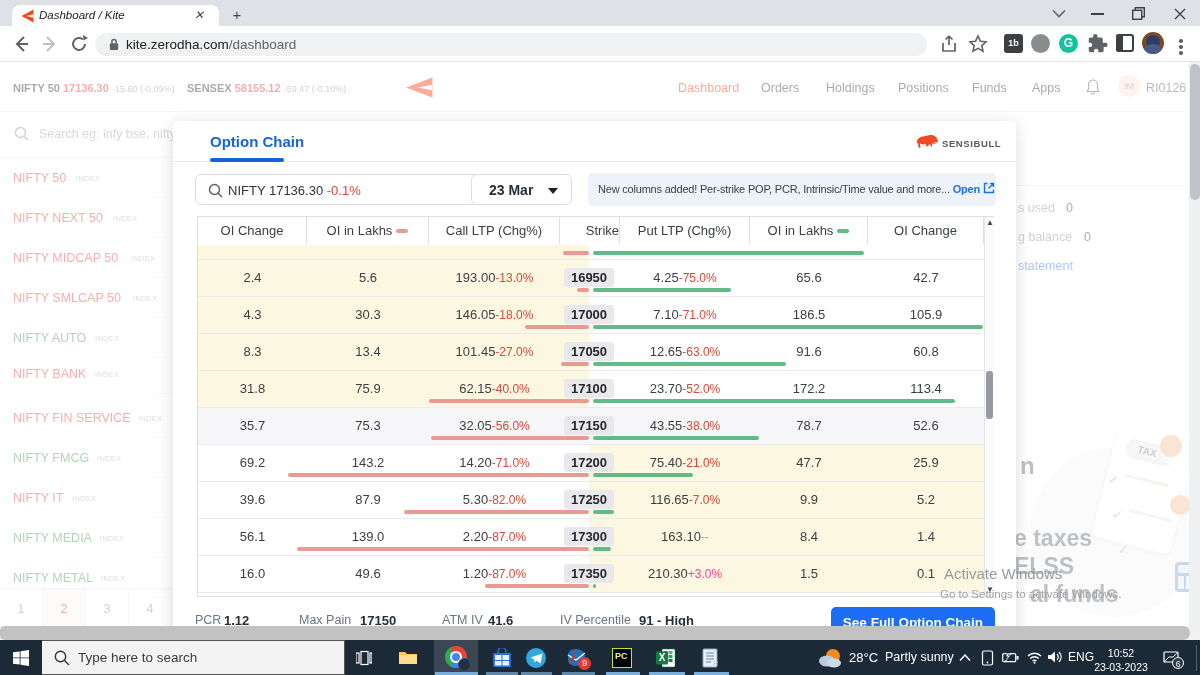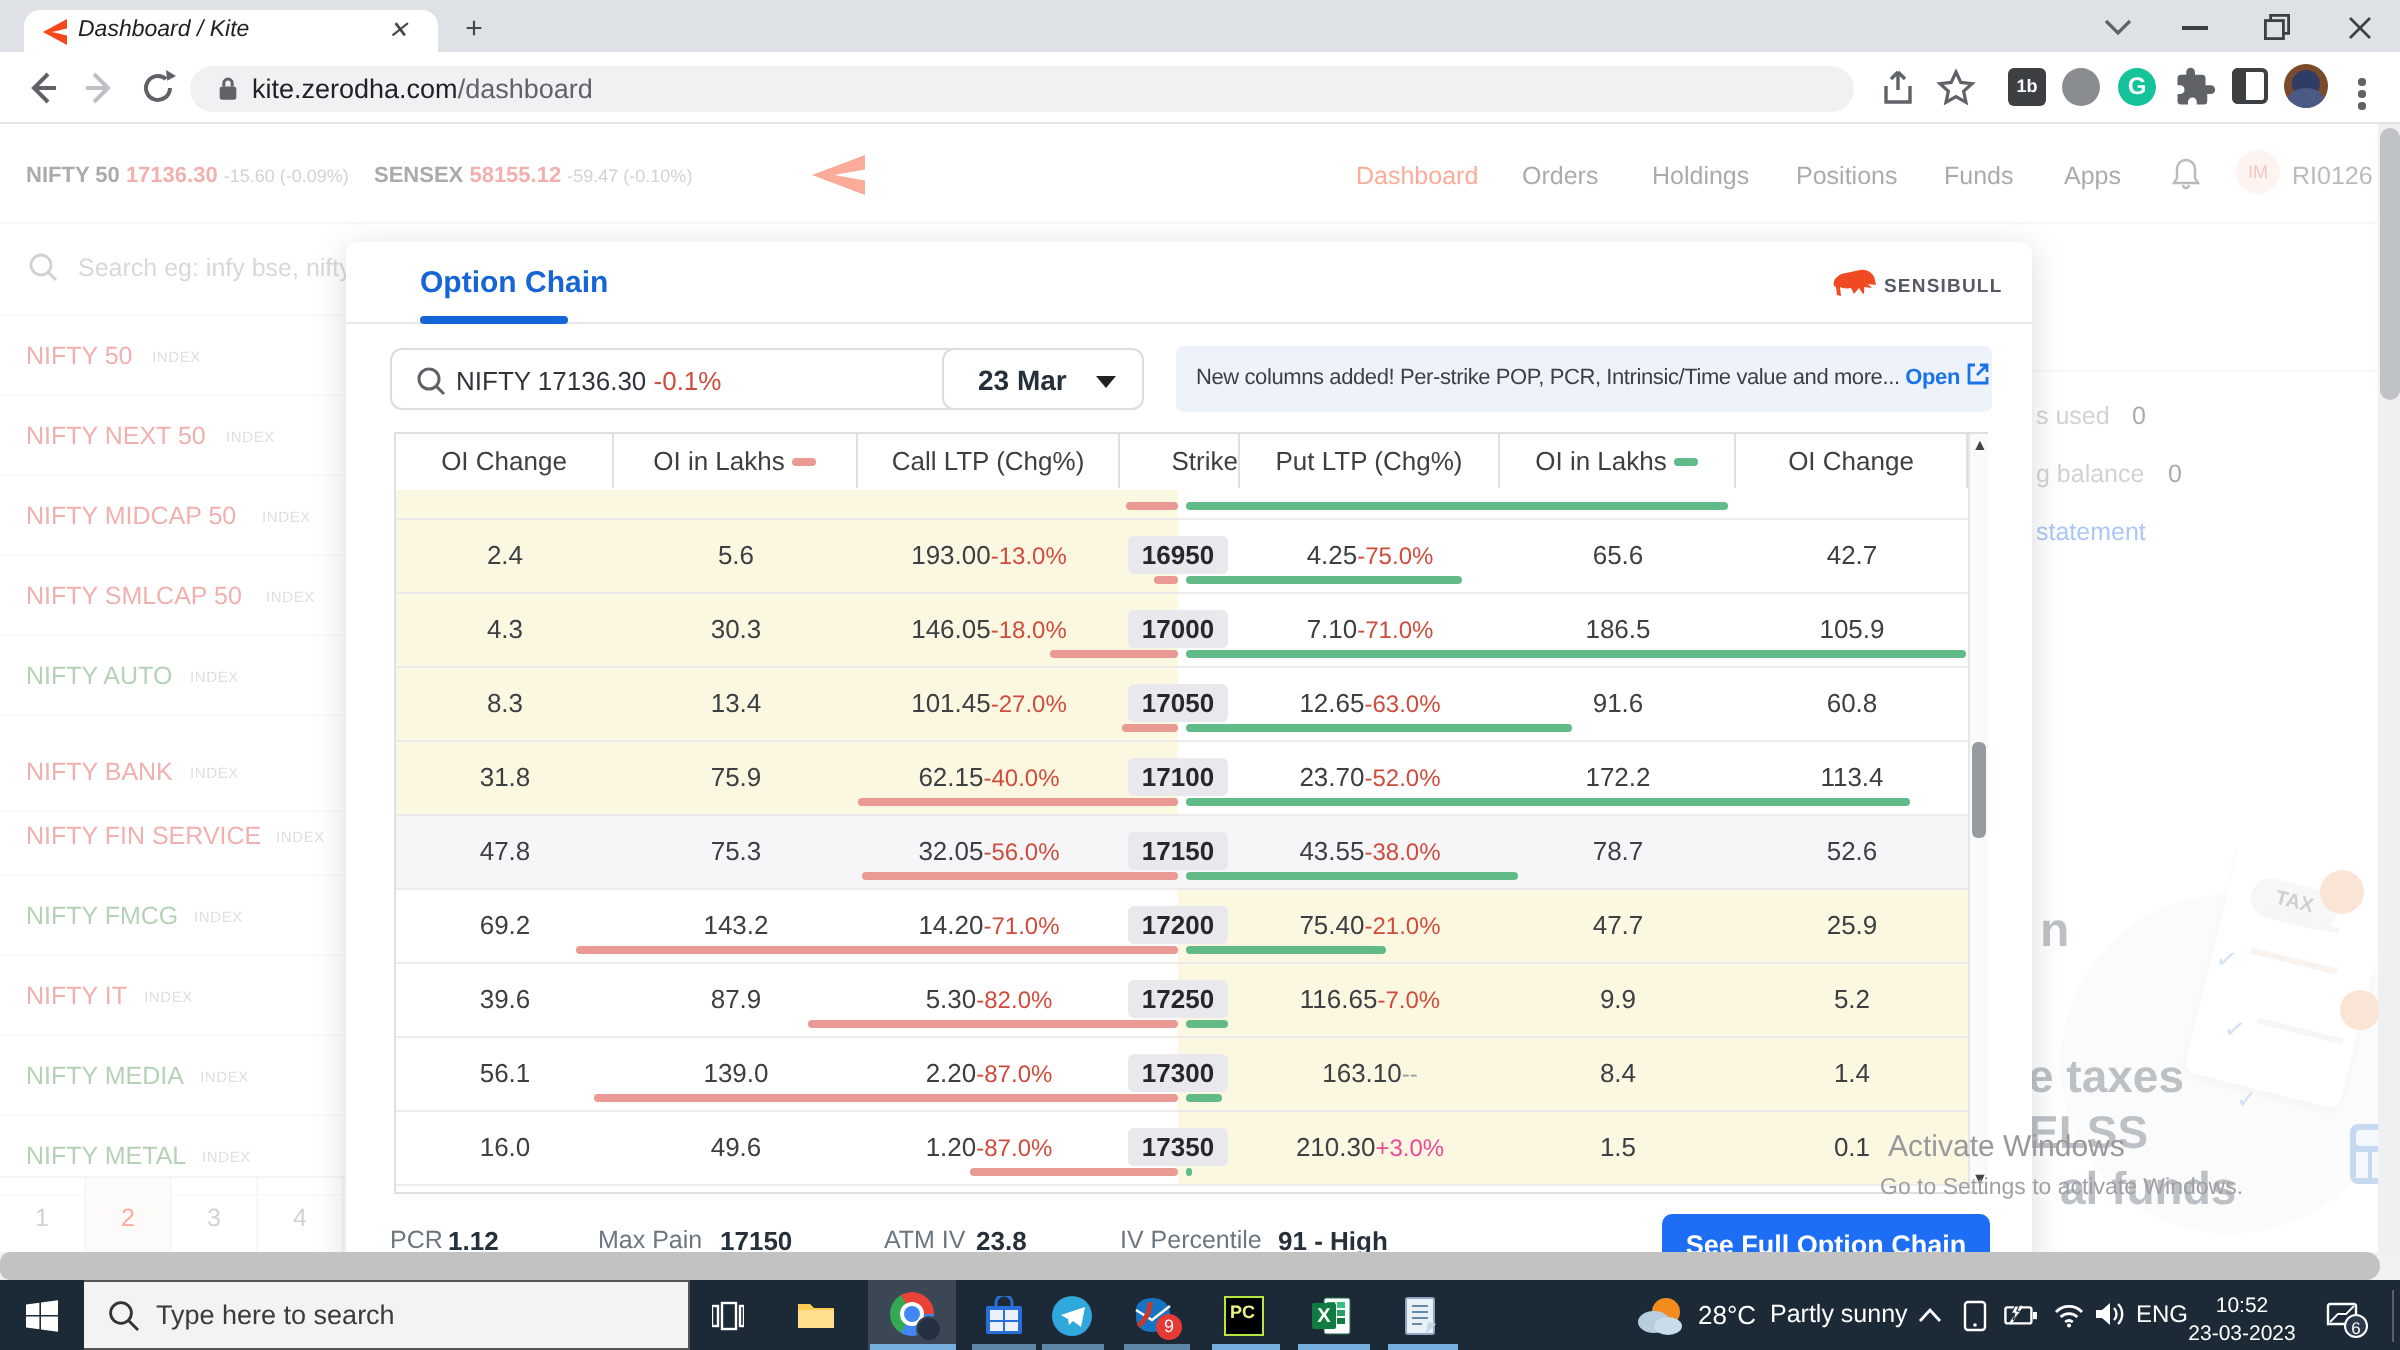--- a/index.html
+++ b/index.html
@@ -222,21 +222,21 @@
         <span class="bdg" style="left:131px;">INDEX</span>
       </div>
     <div class="sbitem" style="top:166px;">
         <span class="nm red">NIFTY SMLCAP 50</span>
         <span class="bdg" style="left:133px;">INDEX</span>
       </div>
     <div class="sbitem" style="top:206px;">
         <span class="nm grn">NIFTY AUTO</span>
         <span class="bdg" style="left:95px;">INDEX</span>
       </div>
-    <div class="sbitem" style="top:254px;">
+    <div class="sbitem" style="top:242px;">
         <span class="nm red">NIFTY BANK</span>
         <span class="bdg" style="left:95px;">INDEX</span>
       </div>
     <div class="sbitem" style="top:286px;">
         <span class="nm red">NIFTY FIN SERVICE</span>
         <span class="bdg" style="left:138px;">INDEX</span>
       </div>
     <div class="sbitem" style="top:326px;">
         <span class="nm grn">NIFTY FMCG</span>
         <span class="bdg" style="left:97px;">INDEX</span>
@@ -380,21 +380,21 @@
           <div class="cell" style="left:109px;width:122px;">75.9</div>
           <div class="cell" style="left:231px;width:131px;">62.15<span class="chr">-40.0%</span></div>
           <div class="chip"><span>17100</span></div>
           <div class="cell" style="left:422px;width:130px;">23.70<span class="chr">-52.0%</span></div>
           <div class="cell" style="left:552px;width:118px;">172.2</div>
           <div class="cell" style="left:670px;width:116px;">113.4</div>
           <div class="rbar" style="left:231px;width:160px;"></div>
           <div class="gbar" style="left:395px;width:362px;"></div>
         </div>
 <div class="row atm" style="top:191px;">
-          <div class="cell" style="left:0px;width:109px;">47.8</div>
+          <div class="cell" style="left:0px;width:109px;">35.7</div>
           <div class="cell" style="left:109px;width:122px;">75.3</div>
           <div class="cell" style="left:231px;width:131px;">32.05<span class="chr">-56.0%</span></div>
           <div class="chip"><span>17150</span></div>
           <div class="cell" style="left:422px;width:130px;">43.55<span class="chr">-38.0%</span></div>
           <div class="cell" style="left:552px;width:118px;">78.7</div>
           <div class="cell" style="left:670px;width:116px;">52.6</div>
           <div class="rbar" style="left:233px;width:158px;"></div>
           <div class="gbar" style="left:395px;width:166px;"></div>
         </div>
 <div class="row" style="top:228px;">
@@ -450,21 +450,21 @@
           <div class="thumb"></div>
           <div class="ar" style="top:368px;">▼</div>
         </div>
 </div>
     <div id="mfooter">
       <span class="abs lb" style="left:22px;">PCR</span>
         <span class="abs vl" style="left:51px;">1.12</span>
       <span class="abs lb" style="left:126px;">Max Pain</span>
         <span class="abs vl" style="left:187px;">17150</span>
       <span class="abs lb" style="left:269px;">ATM IV</span>
-        <span class="abs vl" style="left:315px;">23.8</span>
+        <span class="abs vl" style="left:315px;">41.6</span>
       <span class="abs lb" style="left:387px;">IV Percentile</span>
         <span class="abs vl" style="left:466px;">91 - High</span>
       <div id="seefull">See Full Option Chain</div>
     </div>
   </div>
 </div>
 
 <div id="wm1">Activate Windows</div>
 <div id="wm2">Go to Settings to activate Windows.</div>
 <div id="hscroll">

